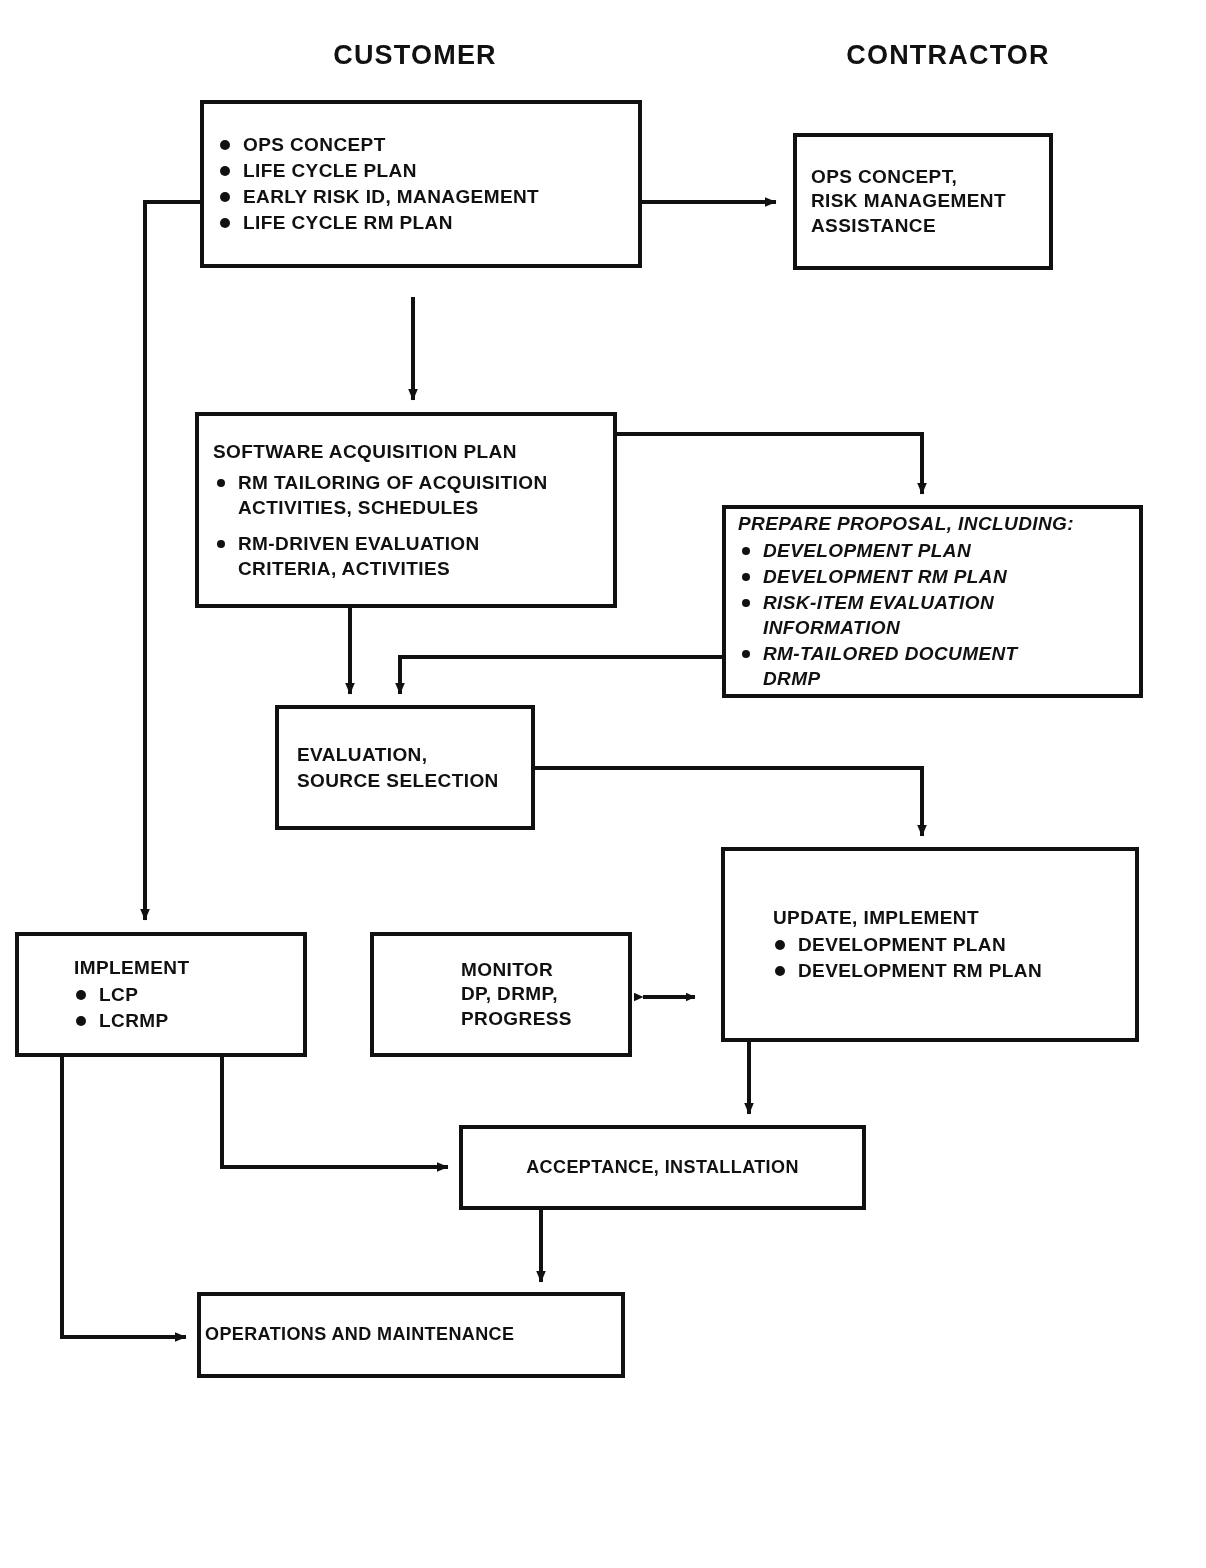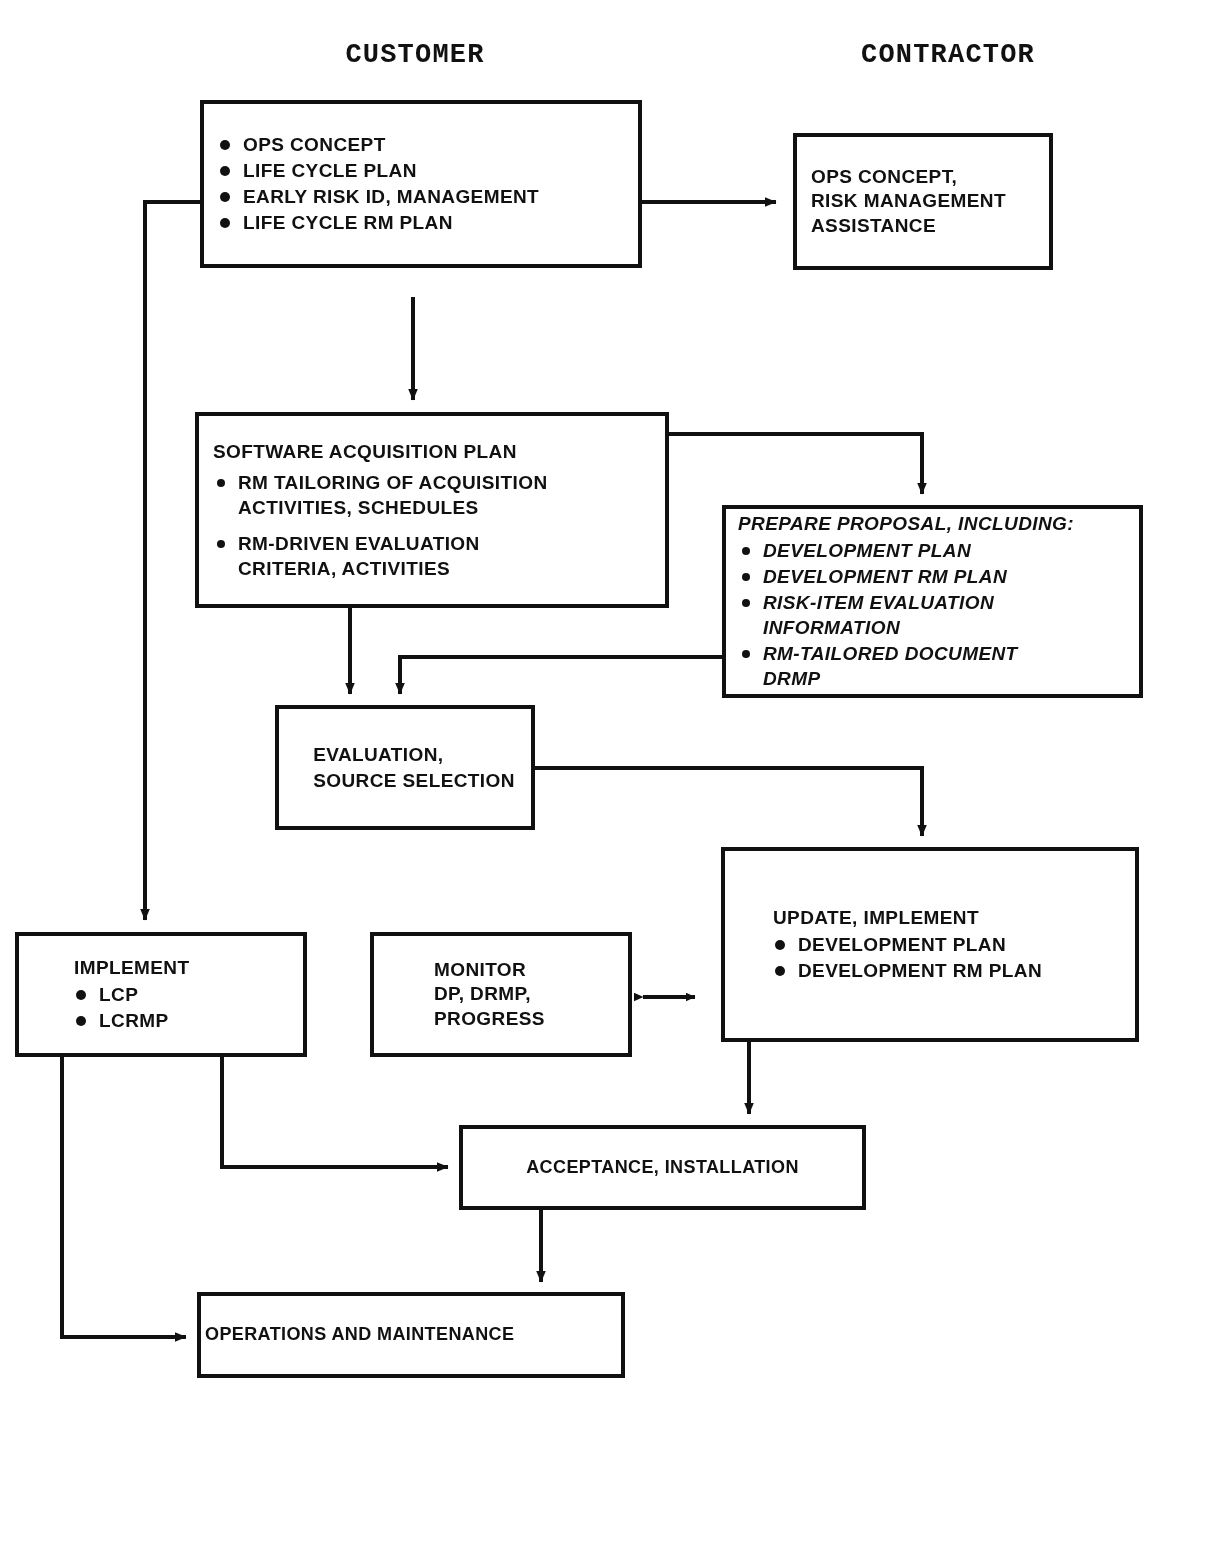--- a/index.html
+++ b/index.html
@@ -28,21 +28,20 @@
   }
   .col-header {
     position: absolute;
     font-size: 27px;
     font-weight: bold;
     letter-spacing: 1.2px;
     color: #111111;
     text-align: left;
     white-space: nowrap;
     transform: translateX(-50%);
-    font-family: Liberation Mono, monospace;
   }
   .node {
     position: absolute;
     box-sizing: border-box;
     border: 4px solid #111111;
     background: #ffffff;
     color: #111111;
     font-weight: bold;
     display: flex;
     flex-direction: column;
@@ -154,21 +153,21 @@
   </div>
 
   <div class="node tight" style="left:793px; top:133px; width:260px; height:137px;">
     <div class="inner">
       <div class="title">OPS CONCEPT,
 RISK MANAGEMENT
 ASSISTANCE</div>
     </div>
   </div>
 
-  <div class="node" style="left:195px; top:412px; width:474px; height:196px;">
+  <div class="node" style="left:195px; top:412px; width:422px; height:196px;">
     <div class="inner">
       <div class="title">SOFTWARE ACQUISITION PLAN</div>
       <ul class="spaced">
         <li>RM TAILORING OF ACQUISITION
 ACTIVITIES, SCHEDULES</li>
         <li>RM-DRIVEN EVALUATION
 CRITERIA, ACTIVITIES</li>
       </ul>
     </div>
   </div>
@@ -180,21 +179,21 @@
         <li>DEVELOPMENT PLAN</li>
         <li>DEVELOPMENT RM PLAN</li>
         <li>RISK-ITEM EVALUATION
 INFORMATION</li>
         <li>RM-TAILORED DOCUMENT
 DRMP</li>
       </ul>
     </div>
   </div>
 
-  <div class="node" style="left:275px; top:705px; width:260px; height:125px;align-items:center;">
+  <div class="node" style="left:275px; top:705px; width:260px; height:125px;">
     <div class="inner" style="padding-left:18px;">
       <div class="title">EVALUATION,
 SOURCE SELECTION</div>
     </div>
   </div>
 
   <div class="node bul-big" style="left:721px; top:847px; width:418px; height:195px;">
     <div class="inner" style="padding-left:48px;">
       <div class="title">UPDATE, IMPLEMENT</div>
       <ul style="margin-top:2px;">
@@ -208,21 +207,21 @@
     <div class="inner" style="padding-left:55px;">
       <div class="title">IMPLEMENT</div>
       <ul style="margin-top:2px;">
         <li>LCP</li>
         <li>LCRMP</li>
       </ul>
     </div>
   </div>
 
   <div class="node tight" style="left:370px; top:932px; width:262px; height:125px;">
-    <div class="inner" style="padding-left:60px;">
+    <div class="inner" style="padding-left:87px;">
       <div class="title">MONITOR
 DP, DRMP,
 PROGRESS</div>
     </div>
   </div>
 
   <div class="node" style="left:459px; top:1125px; width:407px; height:85px;">
     <div class="inner" style="padding-left:0; text-align:center;">
       <div class="title" style="font-size:18px;">ACCEPTANCE, INSTALLATION</div>
     </div>

